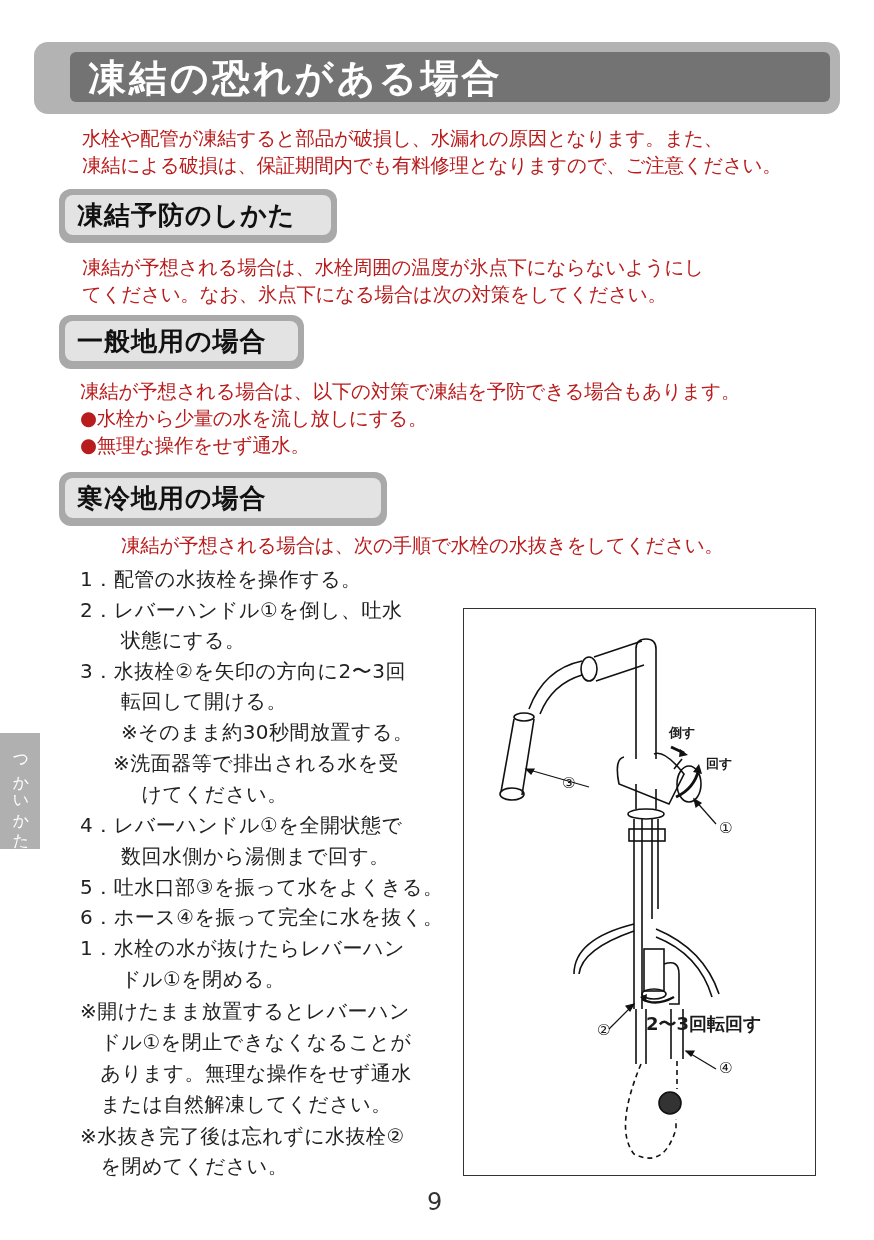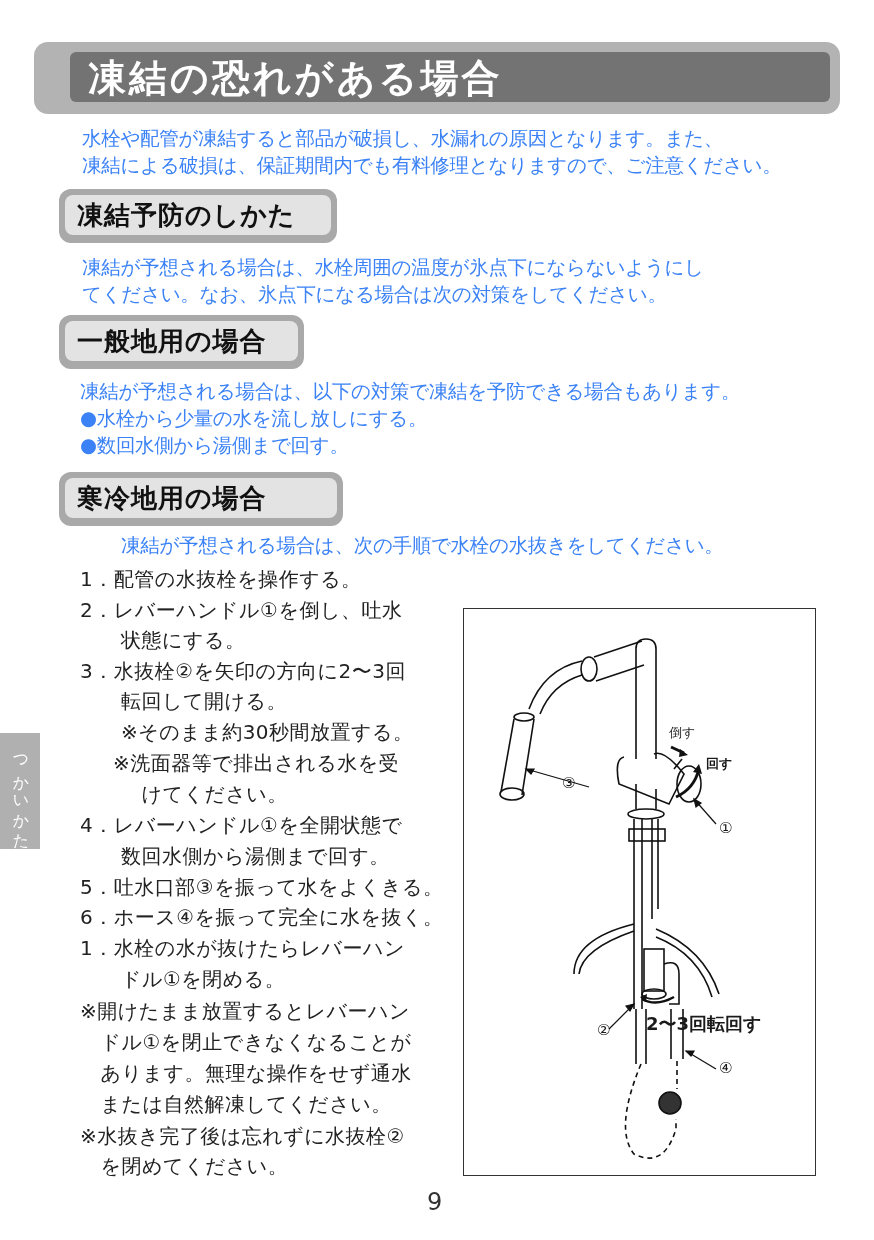--- a/index.html
+++ b/index.html
@@ -6,21 +6,21 @@
   body { width: 874px; height: 1240px; position: relative; overflow: hidden;
          font-family: "DejaVu Sans", "Liberation Sans", sans-serif; color: #1a1a1a; }
 
   .main-header { position: absolute; left: 34px; top: 42px; width: 806px; height: 72px;
                  background: #b3b3b3; border-radius: 14px; }
   .main-header-inner { position: absolute; left: 10px; top: 10px; right: 10px; bottom: 12px;
                  background: #737373; border-radius: 6px; margin-left: 26px; }
   .main-header-title { position: absolute; left: 18px; top: 3px; color: #fff; font-weight: bold;
                  font-size: 38px; letter-spacing: 3px; line-height: 46px; white-space: nowrap; }
 
-  .p { position: absolute; font-size: 19.5px; line-height: 27px; white-space: nowrap; letter-spacing: -0.3px; color: #3b82f6; }
+  .p { position: absolute; font-size: 19.5px; line-height: 27px; white-space: nowrap; letter-spacing: -0.3px; color: #b91c1c; }
 
   .sub-header { position: absolute; height: 54px; background: #a9a9a9; border-radius: 12px; }
   .sub-header-inner { position: absolute; left: 6px; top: 6px; right: 6px; bottom: 8px;
                  background: #e3e3e3; border-radius: 8px; }
   .sub-header-title { position: absolute; left: 12px; top: 4px; font-size: 26px; font-weight: bold;
                  color: #111; line-height: 32px; white-space: nowrap; letter-spacing: 1px; }
 
   .step { position: absolute; font-size: 20px; line-height: 26px; white-space: nowrap; color: #222; letter-spacing: 0.5px; }
 
   .side-tab { position: absolute; left: 0; top: 733px; width: 40px; height: 116px; background: #b0b0b0; }
@@ -53,23 +53,23 @@
 <div class="p" style="left:82px; top:254px;">凍結が予想される場合は、水栓周囲の温度が氷点下にならないようにし</div>
 <div class="p" style="left:82px; top:281px;">てください。なお、氷点下になる場合は次の対策をしてください。</div>
 
 <div class="sub-header" style="left:59px; top:315px; width:245px;">
   <div class="sub-header-inner">
     <div class="sub-header-title">一般地用の場合</div>
   </div>
 </div>
 <div class="p" style="left:80px; top:378px;">凍結が予想される場合は、以下の対策で凍結を予防できる場合もあります。</div>
 <div class="p" style="left:80px; top:405px;">●水栓から少量の水を流し放しにする。</div>
-<div class="p" style="left:80px; top:432px;">●数回水側から湯側まで回す。</div>
+<div class="p" style="left:80px; top:432px;">●無理な操作をせず通水。</div>
 
-<div class="sub-header" style="left:59px; top:472px; width:284px;">
+<div class="sub-header" style="left:59px; top:472px; width:284px;padding-left:44px;">
   <div class="sub-header-inner">
     <div class="sub-header-title">寒冷地用の場合</div>
   </div>
 </div>
 <div class="p" style="left:80px; top:532px;margin-left:41px;">凍結が予想される場合は、次の手順で水栓の水抜きをしてください。</div>
 
 <div>
   <div class="step" style="left:80px; top:566px;">1．配管の水抜栓を操作する。</div>
   <div class="step" style="left:80px; top:597px;">2．レバーハンドル①を倒し、吐水</div>
   <div class="step" style="left:80px; top:627px;">　　状態にする。</div>
@@ -150,21 +150,21 @@
 
     <path d="M212 188 Q230 180 235 160" fill="none" stroke="#111" stroke-width="3"></path>
     <path d="M235 155 l-6 8 l9 2z" fill="#111"></path>
 
     <path d="M207 138 L220 144" stroke="#111" stroke-width="3"></path>
     <path d="M224 146 l-8 -6 l-1 8z" fill="#111"></path>
 
     <path d="M178 390 Q192 398 210 388" fill="none" stroke="#111" stroke-width="2.5"></path>
     <path d="M176 388 l7 -3 l-1 8z" fill="#111"></path>
   </svg>
-  <div style="position:absolute; left:205px; top:115px; font-size:13px; font-weight:normal;">倒す</div>
+  <div style="position:absolute; left:205px; top:115px; font-size:13px; font-weight:bold;">倒す</div>
   <div style="position:absolute; left:242px; top:146px; font-size:13px; font-weight:bold;">回す</div>
   <div style="position:absolute; left:182px; top:403px; font-size:18px; font-weight:bold;">2〜3回転回す</div>
   <div style="position:absolute; left:255px; top:210px; font-size:15px;">①</div>
   <div style="position:absolute; left:133px; top:412px; font-size:15px;">②</div>
   <div style="position:absolute; left:98px; top:165px; font-size:15px;">③</div>
   <div style="position:absolute; left:255px; top:450px; font-size:15px;">④</div>
 </div>
 
 <div class="page-number">9</div>
 

